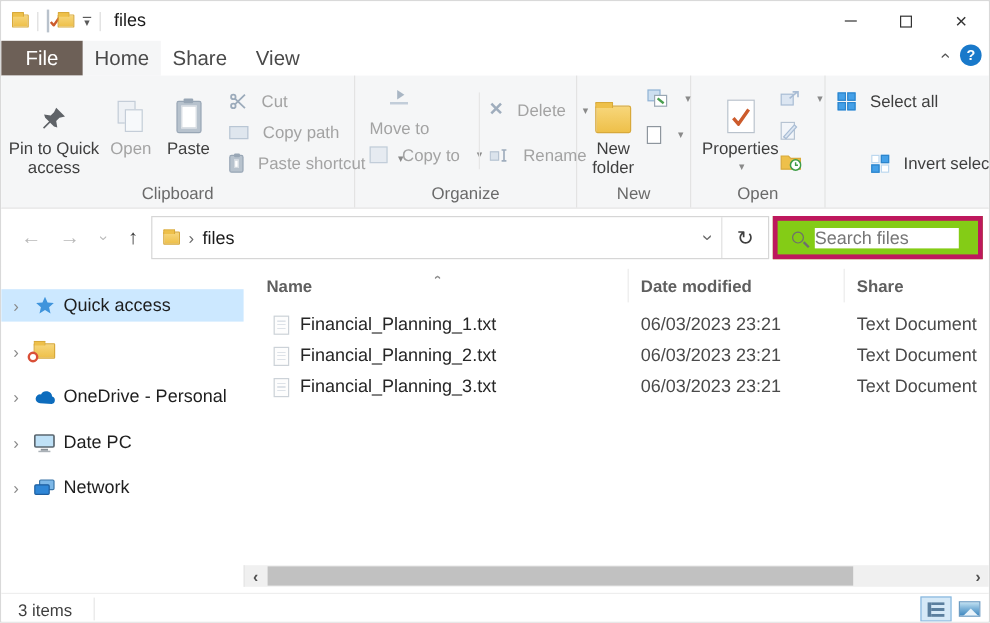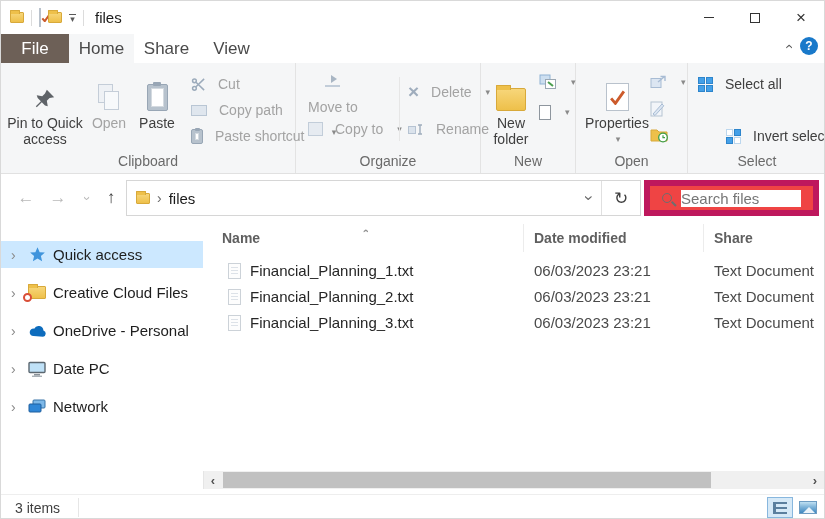--- a/index.html
+++ b/index.html
@@ -70,21 +70,21 @@
   .navrow { position:absolute; left:0; top:173px; width:100%; height:48px; background:#fff; }
   .navbtn { position:absolute; top:0; height:48px; width:28px; display:flex; align-items:center; justify-content:center; font-size:17px; color:#3b3b3b; }
   .navbtn.disabled { color:#b9b9b9; }
   .rot90 { display:inline-block; transform:rotate(90deg); }
   .rotm90 { display:inline-block; transform:rotate(-90deg); }
   .addrbox { position:absolute; left:125px; top:6px; width:515px; height:36px; border:1px solid #d6d6d6; background:#fff; display:flex; align-items:center; }
   .addr-crumbs { display:flex; align-items:center; gap:7px; padding-left:9px; flex:1; font-size:15px; color:#1a1a1a; }
   .crumb-chev { color:#6a6a6a; font-size:14px; }
   .addr-drop { width:26px; height:34px; display:flex; align-items:center; justify-content:center; color:#6a6a6a; border-right:1px solid #e0e0e0; }
   .refreshbtn { width:38px; height:34px; display:flex; align-items:center; justify-content:center; font-size:17px; color:#3f3f3f; }
-  .searchbox { position:absolute; left:643px; top:6px; width:175px; height:36px; border:6px solid #be185d; background:#ef4444; display:flex; align-items:center; padding-left:12px; gap:9px; }
+  .searchbox { position:absolute; left:643px; top:6px; width:175px; height:36px; border:4px solid #be185d; background:#84cc16; display:flex; align-items:center; padding-left:12px; gap:9px; }
   .mag { position:relative; width:10px; height:10px; border:1.6px solid #6e6e6e; border-radius:50%; }
   .mag::after { content:""; position:absolute; width:6px; height:1.6px; background:#6e6e6e; left:8px; top:9px; transform:rotate(45deg); }
   .searchbox input { border:none; outline:none; font-family:inherit; font-size:15px; color:#333; width:120px; }
   .searchbox input::placeholder { color:#767676; }
   
   .main { position:absolute; left:0; top:221px; width:100%; height:272px; background:#fff; }
   .sidebar { position:absolute; left:0; top:0; width:202px; height:100%; }
   .sb-item { position:absolute; left:0; width:100%; height:27px; display:flex; align-items:center; gap:6px; padding-left:10px; font-size:15px; color:#1e1e1e; }
   .sb-item.selected { background:#cce8ff; }
   .sb-chev { color:#8a8a8a; font-size:14px; width:10px; }
@@ -298,21 +298,20 @@
       </div>
       <div class="smallbtn" style="left:10px;top:62px;margin-left:28px;">
         <span class="grid4">
             <span></span>
             <span class="f"></span>
             <span class="f"></span>
             <span></span>
           </span>
         <span>Invert selection</span>
       </div>
-      <div class="grplabel">Select</div>
     </div>
   </div>
 
   <div class="navrow">
     <div class="navbtn disabled" style="left:11px;">←</div>
     <div class="navbtn disabled" style="left:43px;">→</div>
     <div class="navbtn disabled" style="left:72px;font-size:13px;">
         <span class="rot90">›</span>
       </div>
     <div class="navbtn" style="left:96px;">↑</div>
@@ -344,21 +343,20 @@
             </svg>
         </span>
         <span>Quick access</span>
       </div>
       <div class="sb-item" style="top:57px;">
         <span class="sb-chev">›</span>
         <span class="sb-ic" style="position:relative;">
           <span class="folder"></span>
             <span class="cc-badge"></span>
         </span>
-        <span>Creative Cloud Files</span>
       </div>
       <div class="sb-item" style="top:95px;">
         <span class="sb-chev">›</span>
         <span class="sb-ic">
           <svg width="19" height="13" viewBox="0 0 24 16">
               <path d="M7 15a4.7 4.7 0 1 1 .8-9.3A6.2 6.2 0 0 1 19.5 8 4 4 0 0 1 19 15.8z" fill="#0d6cbd"></path>
             </svg>
         </span>
         <span>OneDrive - Personal</span>
       </div>

